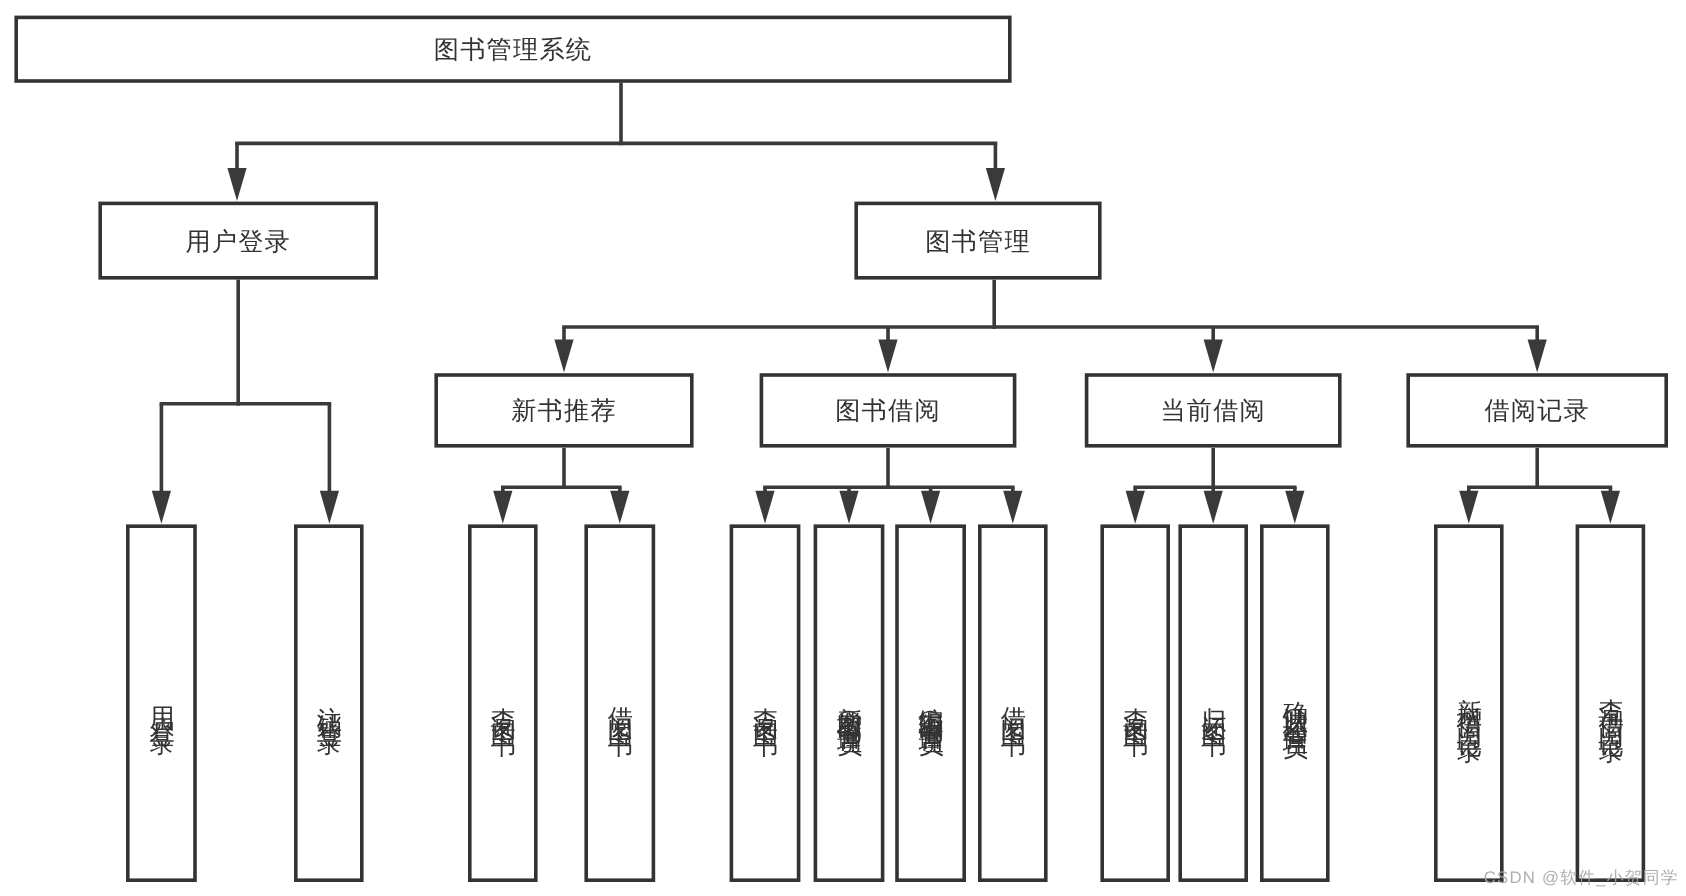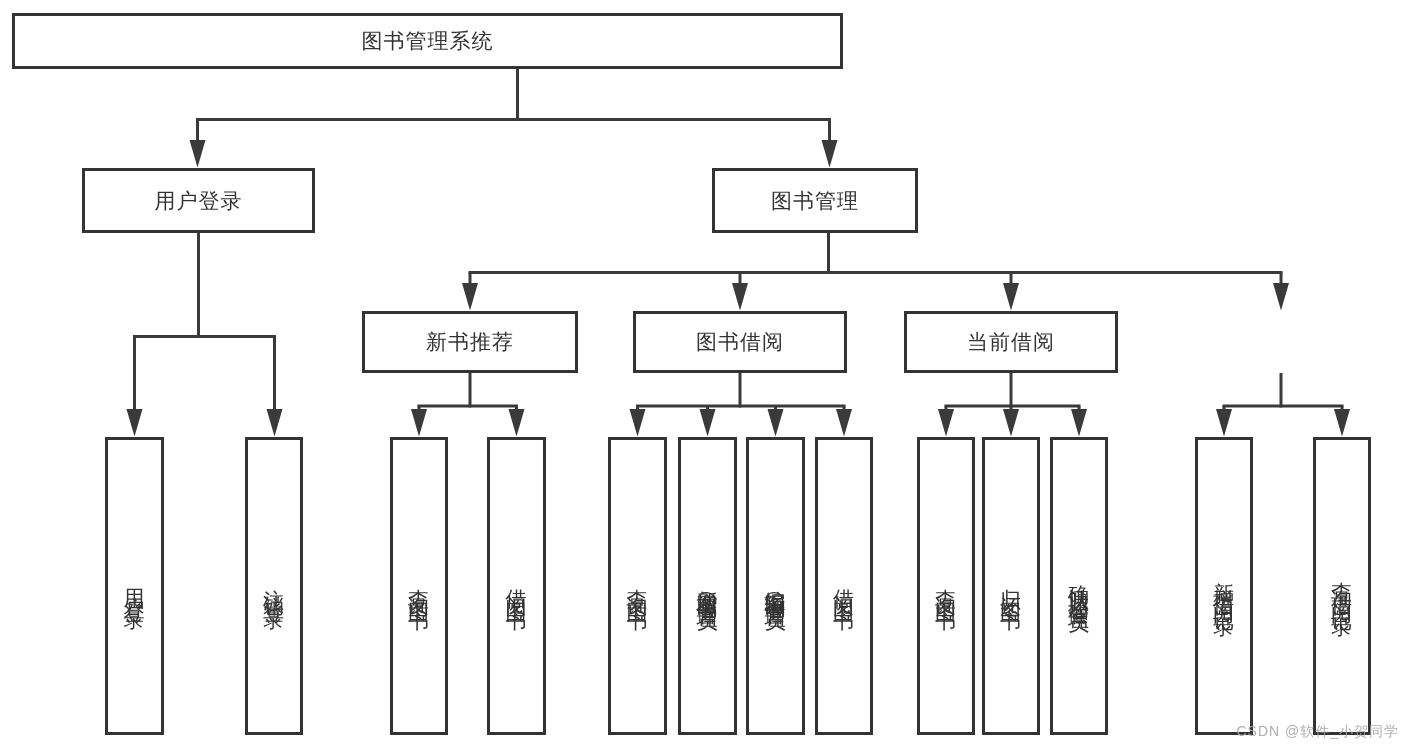--- a/index.html
+++ b/index.html
@@ -116,20 +116,23 @@
 
   <div class="box" style="left:362px;top:311px;width:216px;height:62px">
     <span class="lbl">新书推荐</span>
   </div>
   <div class="box" style="left:904px;top:311px;width:214px;height:62px">
     <span class="lbl">当前借阅</span>
   </div>
   <div class="box" style="left:633px;top:311px;width:214px;height:62px">
     <span class="lbl">图书借阅</span>
   </div>
+  <div class="box" style="left:1172px;top:311px;width:218px;height:62px">
+    <span class="lbl">借阅记录</span>
+  </div>
 
   <div class="box" style="left:105px;top:437px;width:59px;height:298px">
     <span class="vlbl">用户登录</span>
   </div>
   <div class="box" style="left:245px;top:437px;width:58px;height:298px">
     <span class="vlbl">注销登录</span>
   </div>
 
   <div class="box" style="left:390px;top:437px;width:58px;height:298px">
     <span class="vlbl">查询图书</span>

